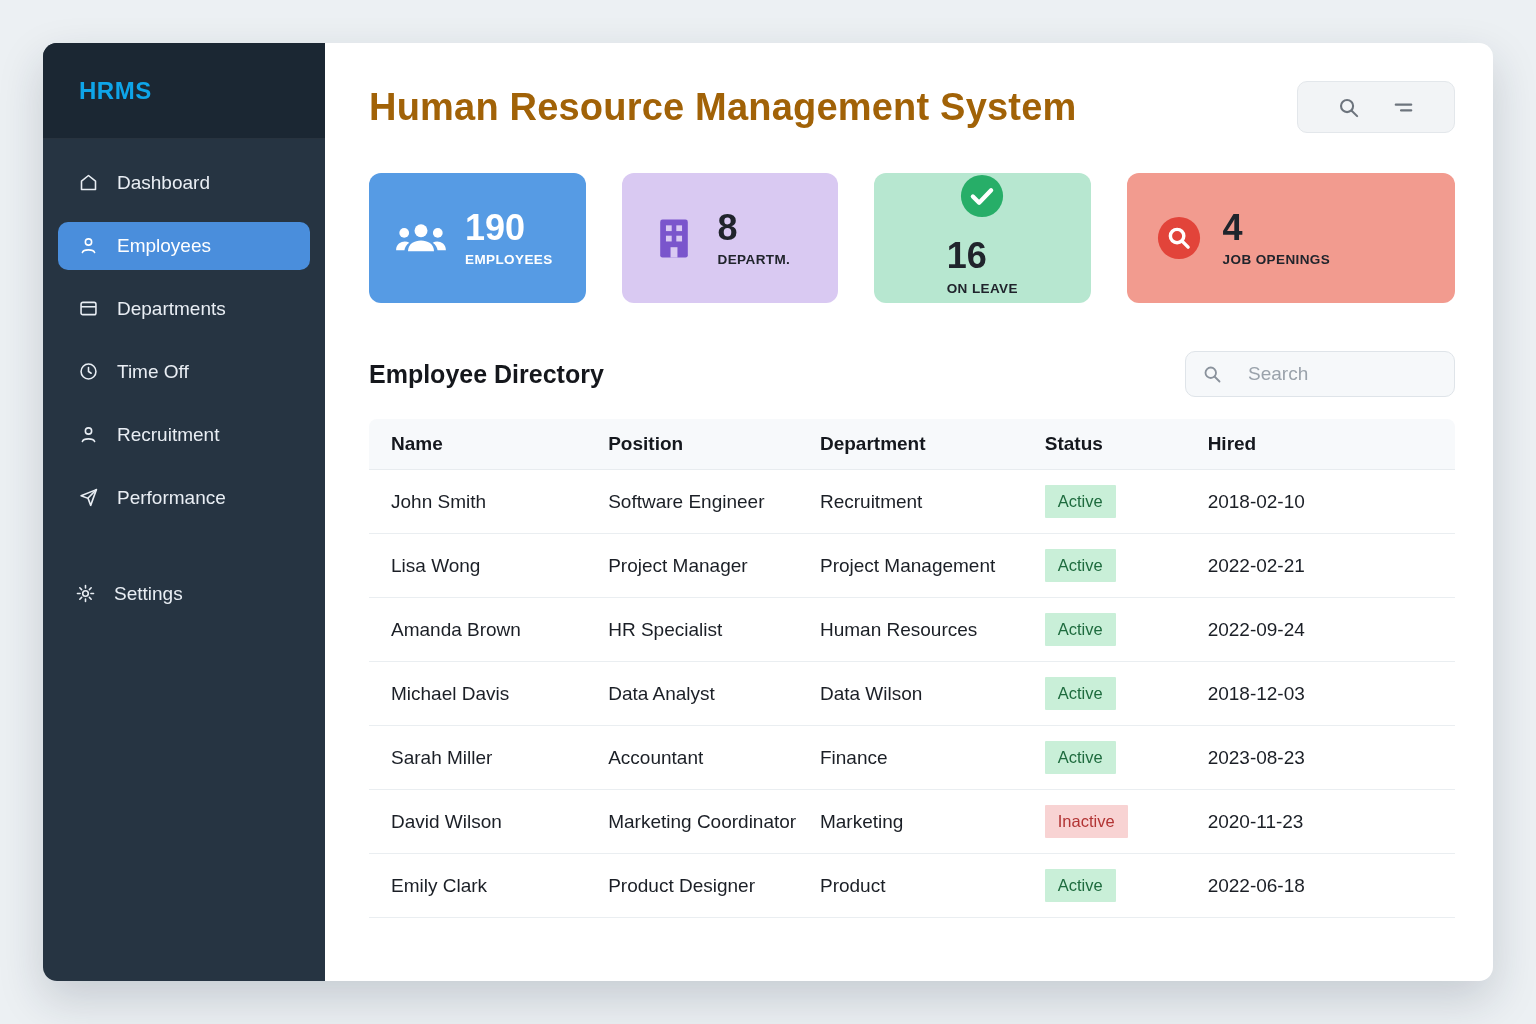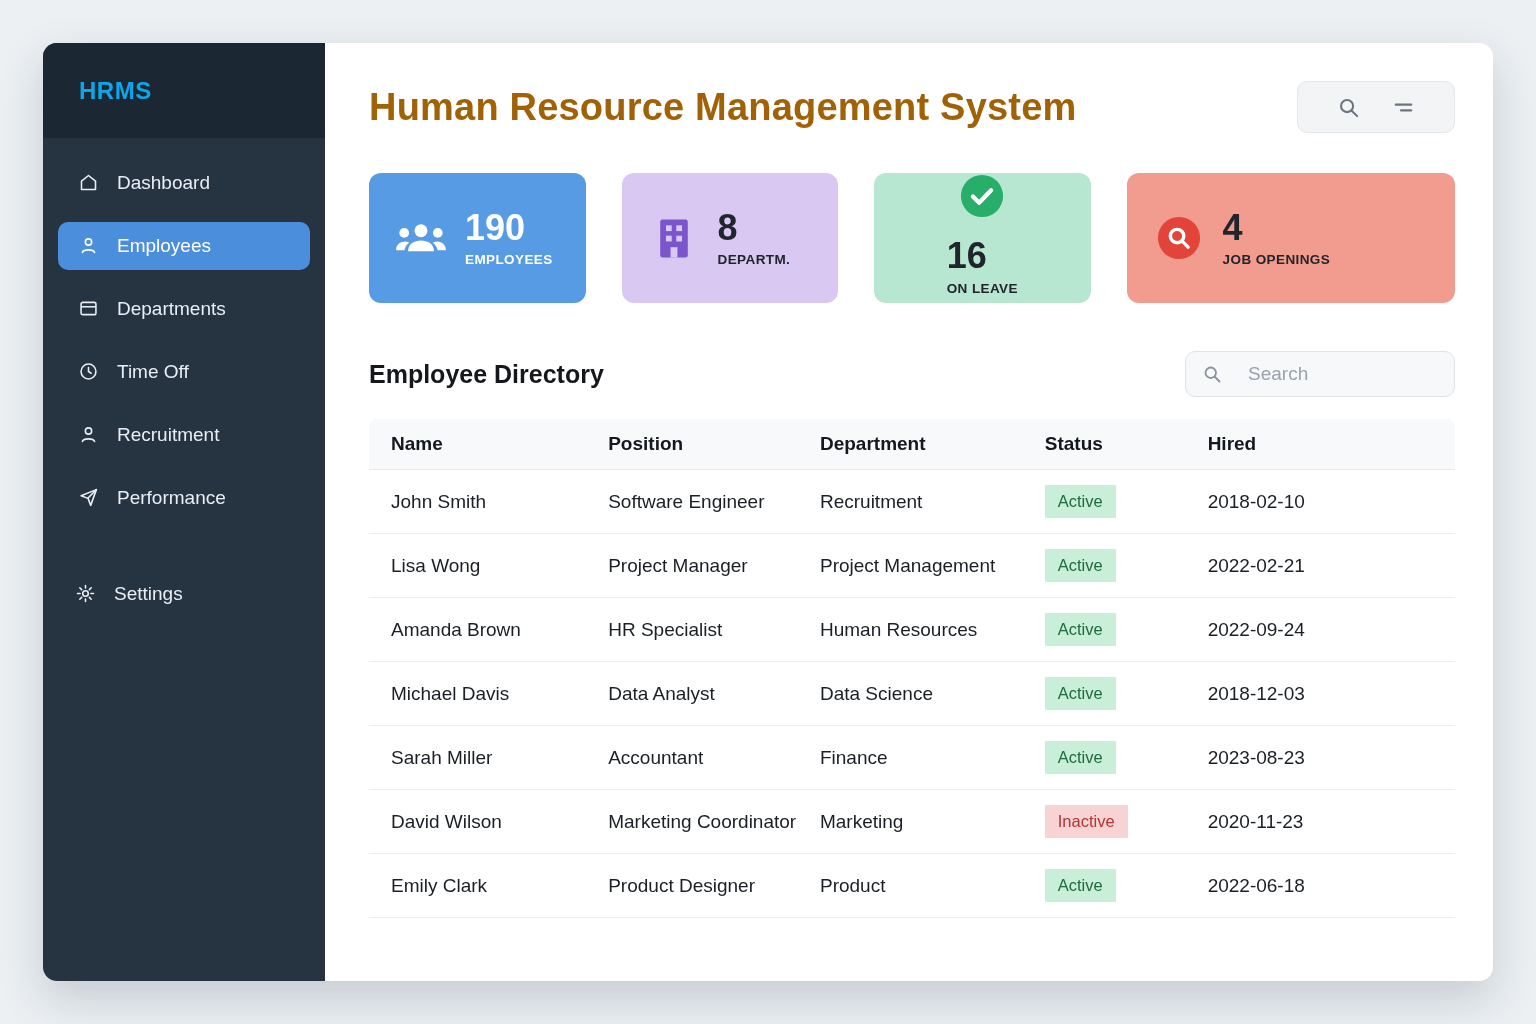--- a/index.html
+++ b/index.html
@@ -349,21 +349,21 @@
             <td>Human Resources</td>
             <td>
               <span class="badge green">Active</span>
             </td>
             <td>2022-09-24</td>
           </tr>
 
           <tr>
             <td>Michael Davis</td>
             <td>Data Analyst</td>
-            <td>Data Science</td>
+            <td>Data Wilson</td>
             <td>
               <span class="badge green">Active</span>
             </td>
             <td>2018-12-03</td>
           </tr>
 
           <tr>
             <td>Sarah Miller</td>
             <td>Accountant</td>
             <td>Finance</td>

